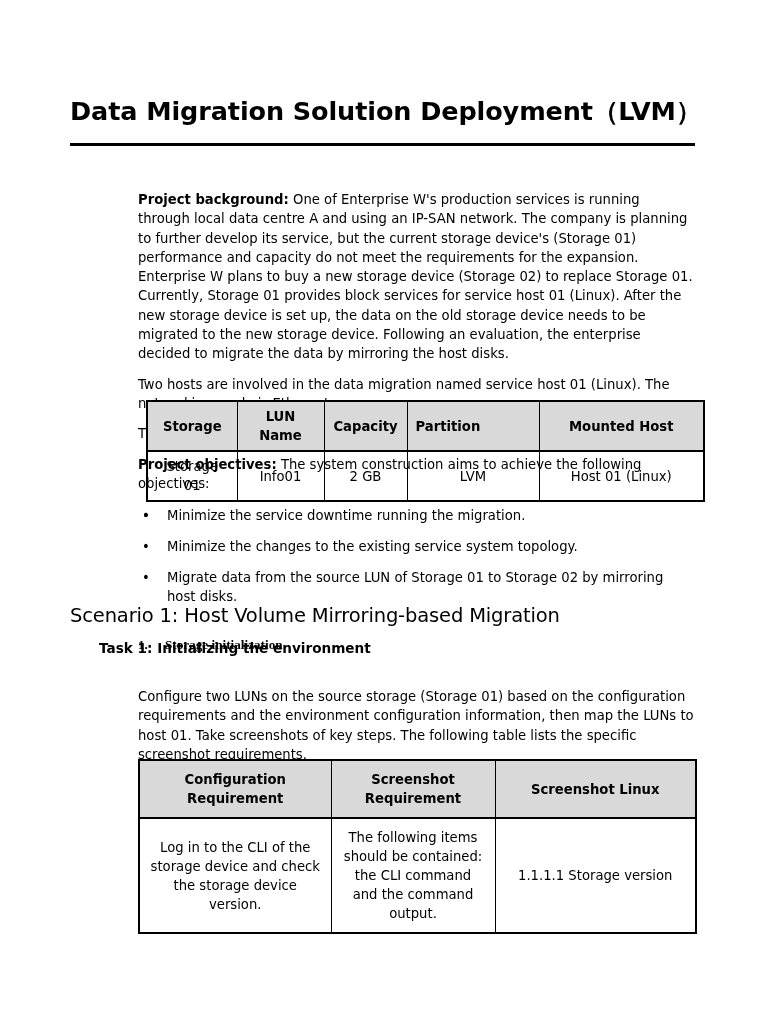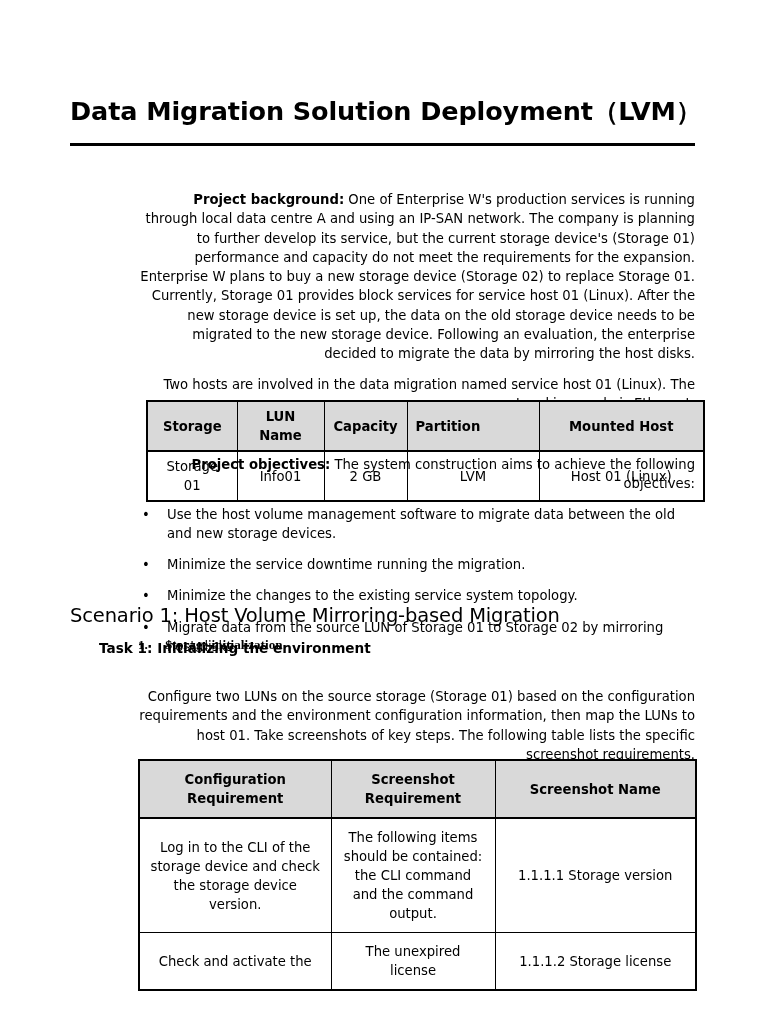--- a/index.html
+++ b/index.html
@@ -52,21 +52,21 @@
   .content {
     position: absolute;
     left: 138px;
     top: 190px;
     width: 557px;
   }
   p.body {
     margin: 0 0 11px 0;
     font-size: 13.2px;
     line-height: 19.3px;
-    text-align: right;
+    text-align: left;
   }
   p.body:last-child { margin-bottom: 0; }
   .lead { font-weight: bold; }
 
   
   table.doc-table {
     border-collapse: collapse;
     width: 557px;
     table-layout: fixed;
     border: 2.5px solid #000000;
@@ -214,21 +214,21 @@
           <td>LVM</td>
           <td>Host 01 (Linux)</td>
         </tr>
       </tbody>
     </table>
   </div>
 
   <div class="pos-obj">
     <p class="body"><span class="lead">Project objectives:</span><span> The system construction aims to achieve the following objectives:</span></p>
     <ul class="bullets">
-      <li><span class="bullet-dot">•</span><span>Use the host volume management software to migrate data between the old and new storage devices.</span></li>
+      <li><span class="bullet-dot">•</span></li>
       <li><span class="bullet-dot">•</span><span>Minimize the service downtime running the migration.</span></li>
       <li><span class="bullet-dot">•</span><span>Minimize the changes to the existing service system topology.</span></li>
       <li><span class="bullet-dot">•</span><span>Migrate data from the source LUN of Storage 01 to Storage 02 by mirroring host disks.</span></li>
     </ul>
   </div>
 
   <h2 class="scenario pos-scen">Scenario 1: Host Volume Mirroring-based Migration</h2>
 
   <h3 class="task pos-task">Task 1: Initializing the environment</h3>
 
@@ -248,31 +248,26 @@
       <thead>
         <tr>
           <th>
             <span>Configuration</span><br>
             <span>Requirement</span>
           </th>
           <th>
             <span>Screenshot</span><br>
             <span>Requirement</span>
           </th>
-          <th>Screenshot Name</th>
+          <th>Screenshot Linux</th>
         </tr>
       </thead>
       <tbody>
         <tr>
           <td>Log in to the CLI of the storage device and check the storage device version.</td>
           <td>The following items should be contained: the CLI command and the command output.</td>
           <td>1.1.1.1 Storage version</td>
         </tr>
-        <tr>
-          <td>Check and activate the</td>
-          <td>The unexpired license</td>
-          <td>1.1.1.2 Storage license</td>
-        </tr>
       </tbody>
     </table>
   </div>
 
 </div>
 
 </body></html>

